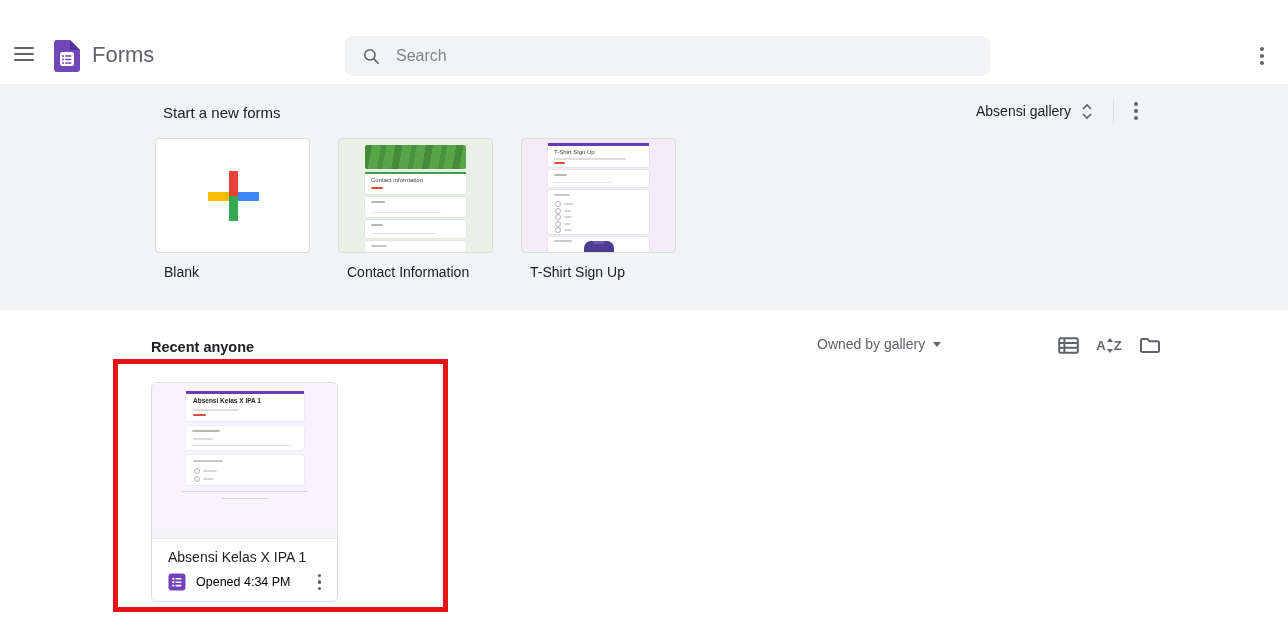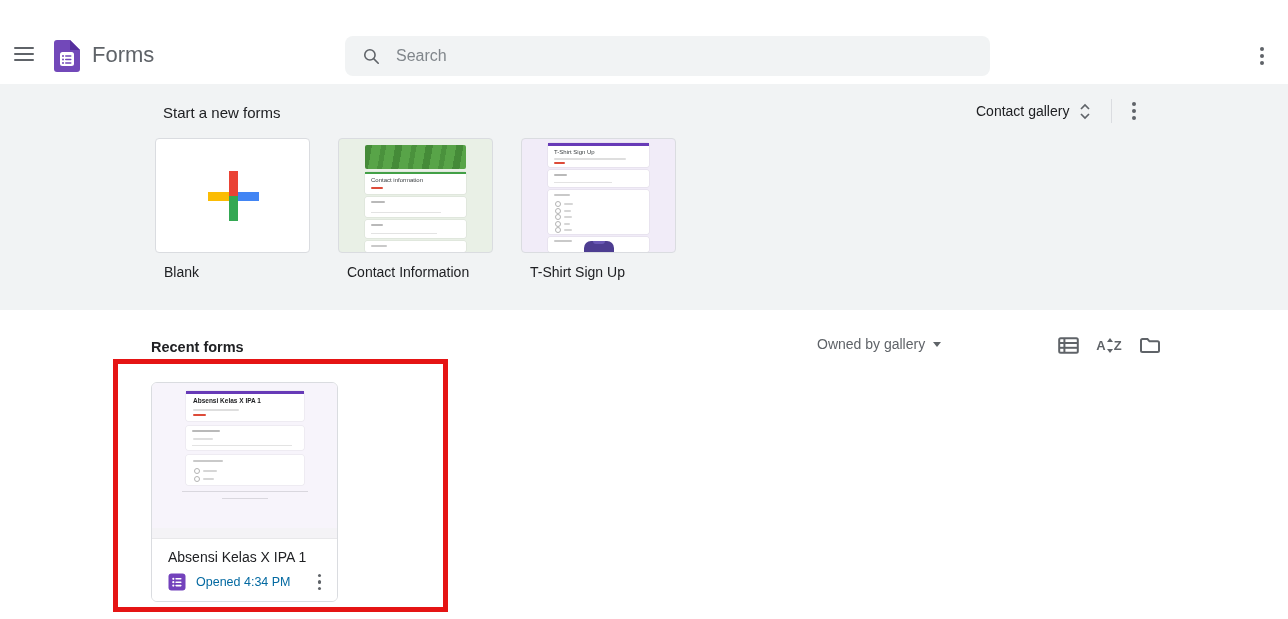--- a/index.html
+++ b/index.html
@@ -117,21 +117,21 @@
 
   .annotation { position:absolute; left:113px; top:359px; width:335px; height:253px;
                 border:5px solid #e51414; }
   .rcard { position:absolute; left:151px; top:382px; width:187px; height:220px; background:#fff;
            border:1px solid #dadce0; border-radius:6px; overflow:hidden; cursor:pointer; }
   .rc-prev { position:relative; width:100%; height:145px; background:#f7f4fb; }
   .rc-strip { width:100%; height:10px; background:#f4f3f6; }
   .rc-footer { width:100%; height:63px; border-top:1px solid #e8e8ea; padding:10px 12px 0 16px; background:#fff; }
   .rc-title { font-size:14px; color:#202124; }
   .rc-meta { margin-top:8px; display:flex; align-items:center; }
-  .rc-open { font-size:12.5px; color:#0369a1; margin-left:10px; }
+  .rc-open { font-size:12.5px; color:#000000; margin-left:10px; }
   .rc-dots { margin-left:auto; margin-right:4px; }
   .rc-dots i { width:3.5px; height:3.5px; }
 </style>
 </head>
 <body>
 
 <div class="topbar">
   <div class="hamburger">
       <i></i>
       <i></i>
@@ -166,21 +166,21 @@
       <i></i>
       <i></i>
     </div>
 </div>
 
 <div class="tplsec">
   <div class="tpl-title">Start a new forms</div>
 
   <div class="tpl-actions">
     <div class="tpl-gallery">
-      <span>Contact gallery</span>
+      <span>Absensi gallery</span>
       <svg width="12" height="17" viewBox="0 0 12 17">
         <path d="M2 6 L6 2 L10 6" fill="none" stroke="#5f6368" stroke-width="1.7"></path>
         <path d="M2 11 L6 15 L10 11" fill="none" stroke="#5f6368" stroke-width="1.7"></path>
       </svg>
     </div>
     <div class="vdiv"></div>
     <div class="dots">
         <i></i>
         <i></i>
         <i></i>
@@ -238,21 +238,21 @@
           <div class="shirt"></div>
         </div>
       </div>
       <div class="tlabel">T-Shirt Sign Up</div>
     </div>
 
 
   </div>
 </div>
 
-<div class="recent-title">Recent forms</div>
+<div class="recent-title">Recent anyone</div>
 
 <div class="owner">
   <span>Owned by gallery</span>
   <i class="caret"></i>
 </div>
 
 <div class="ricons">
   <div class="ib">
     <svg width="21" height="17" viewBox="0 0 21 17">
       <rect x="1.2" y="1.2" width="18.6" height="14.6" rx="1.5" fill="none" stroke="#5f6368" stroke-width="2"></rect>

